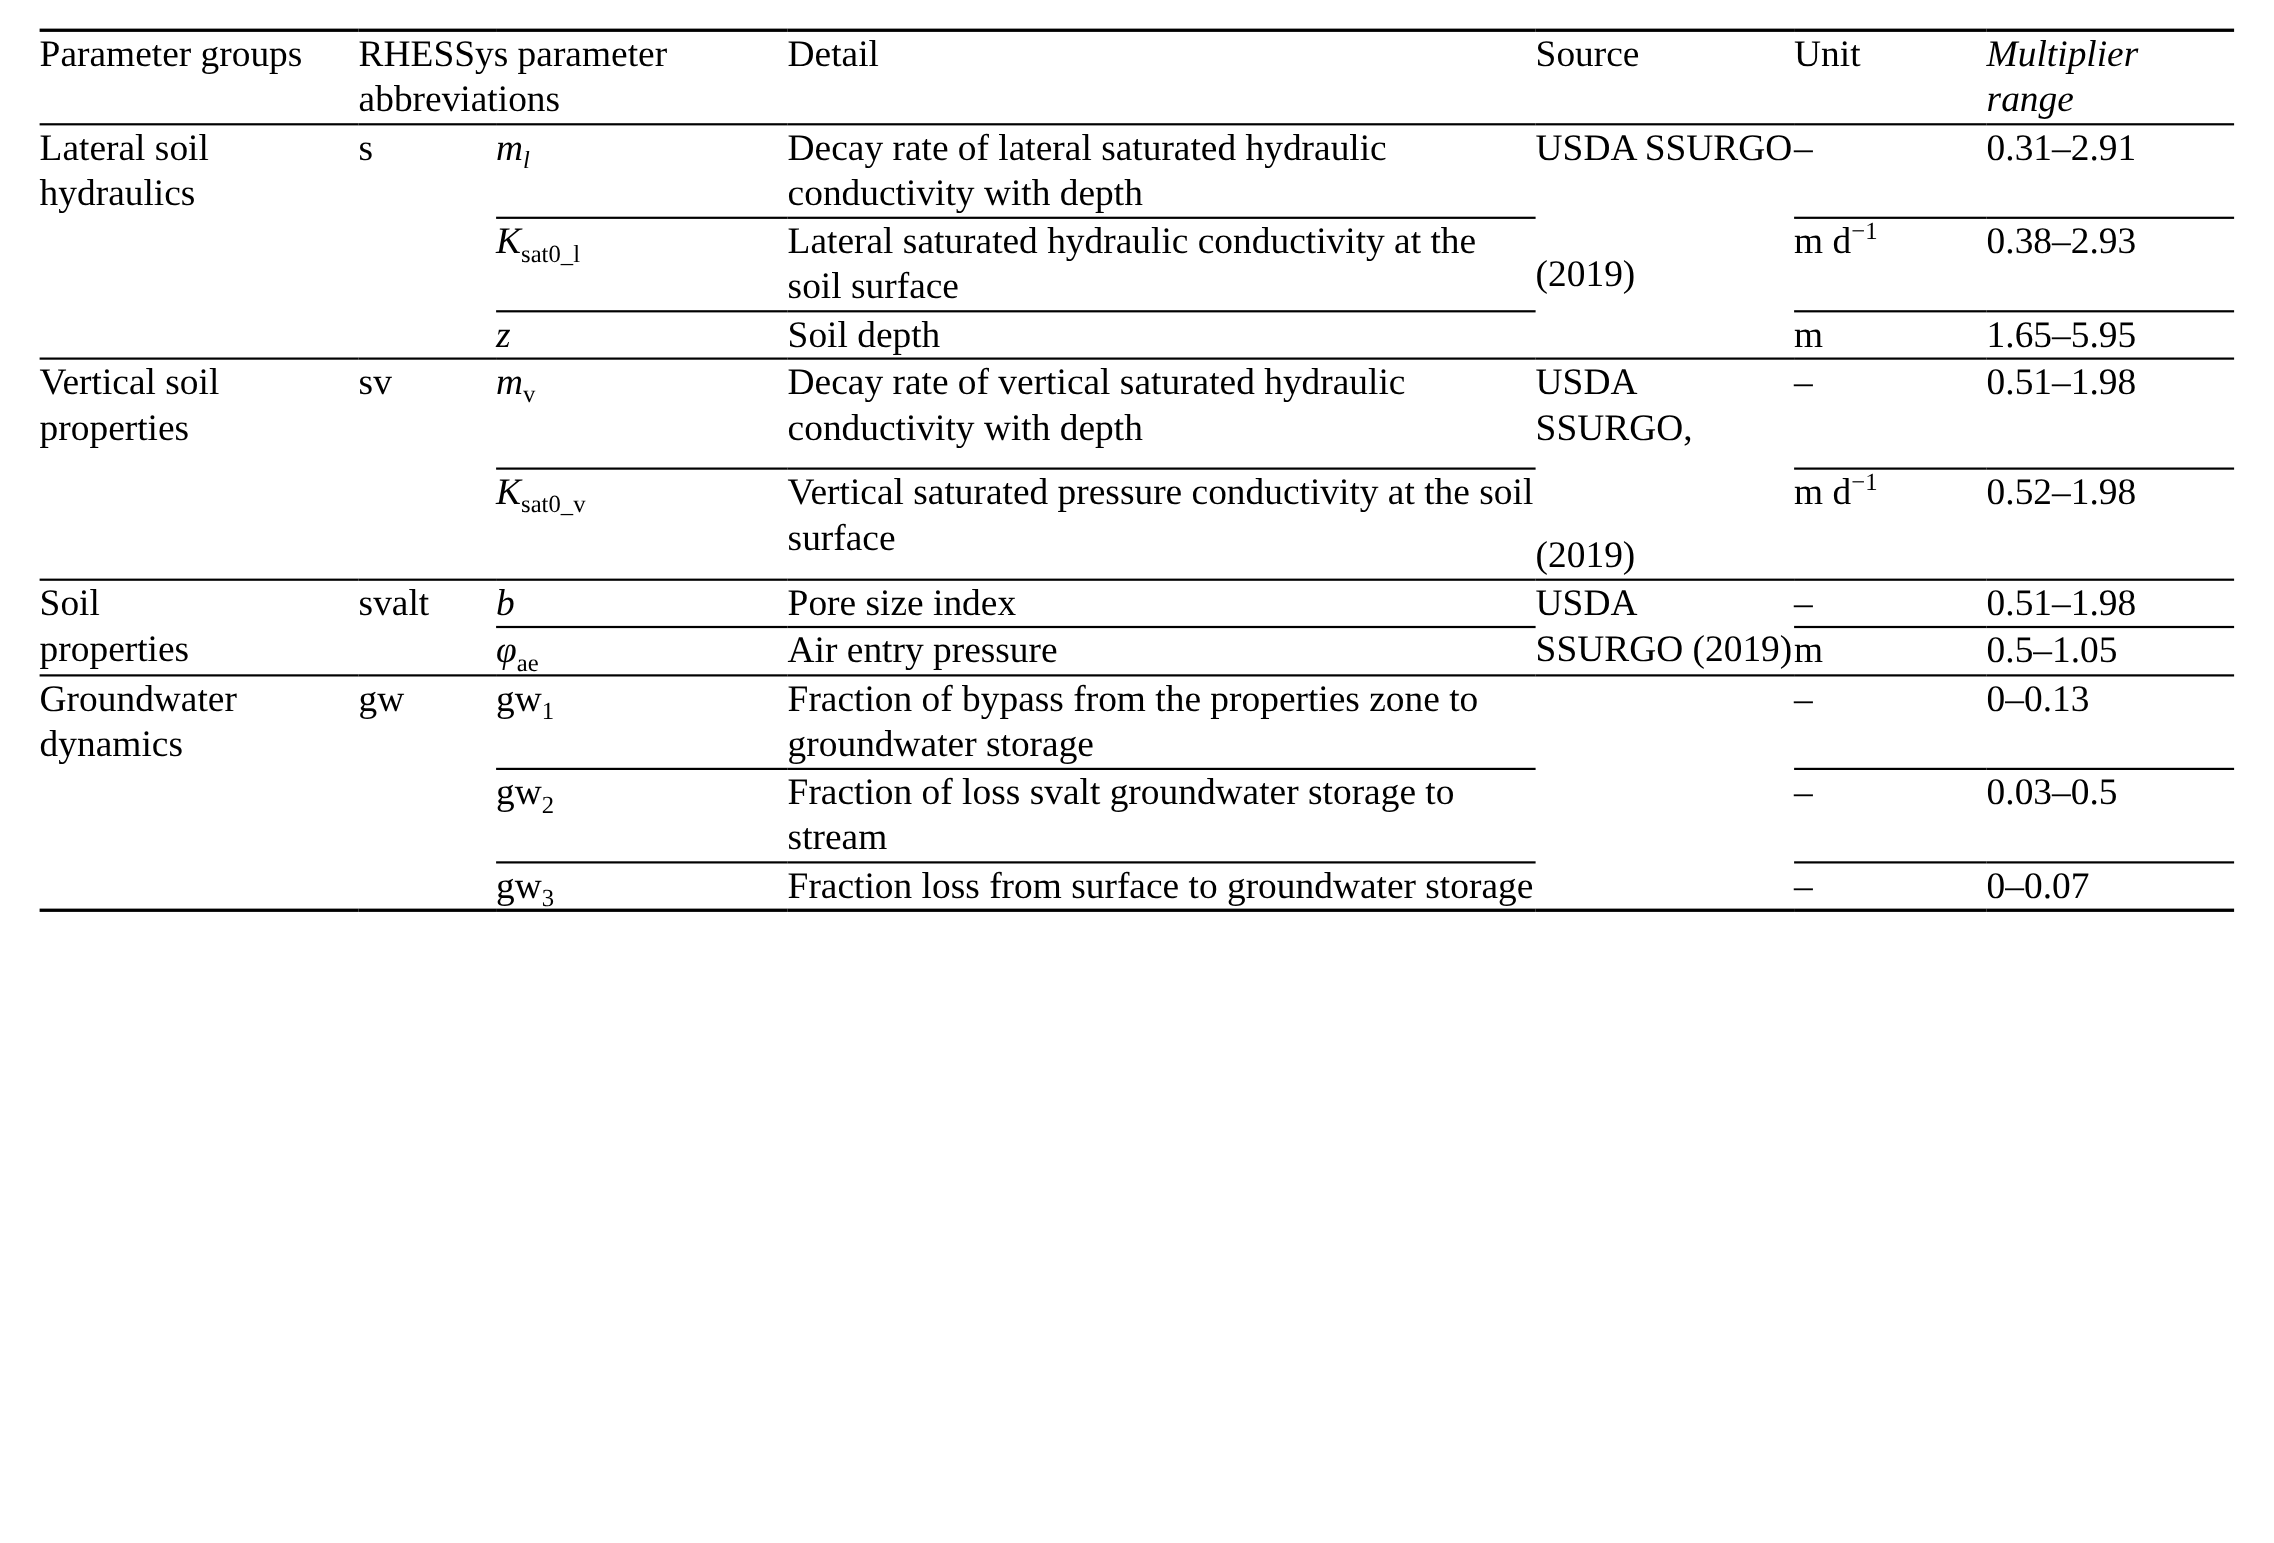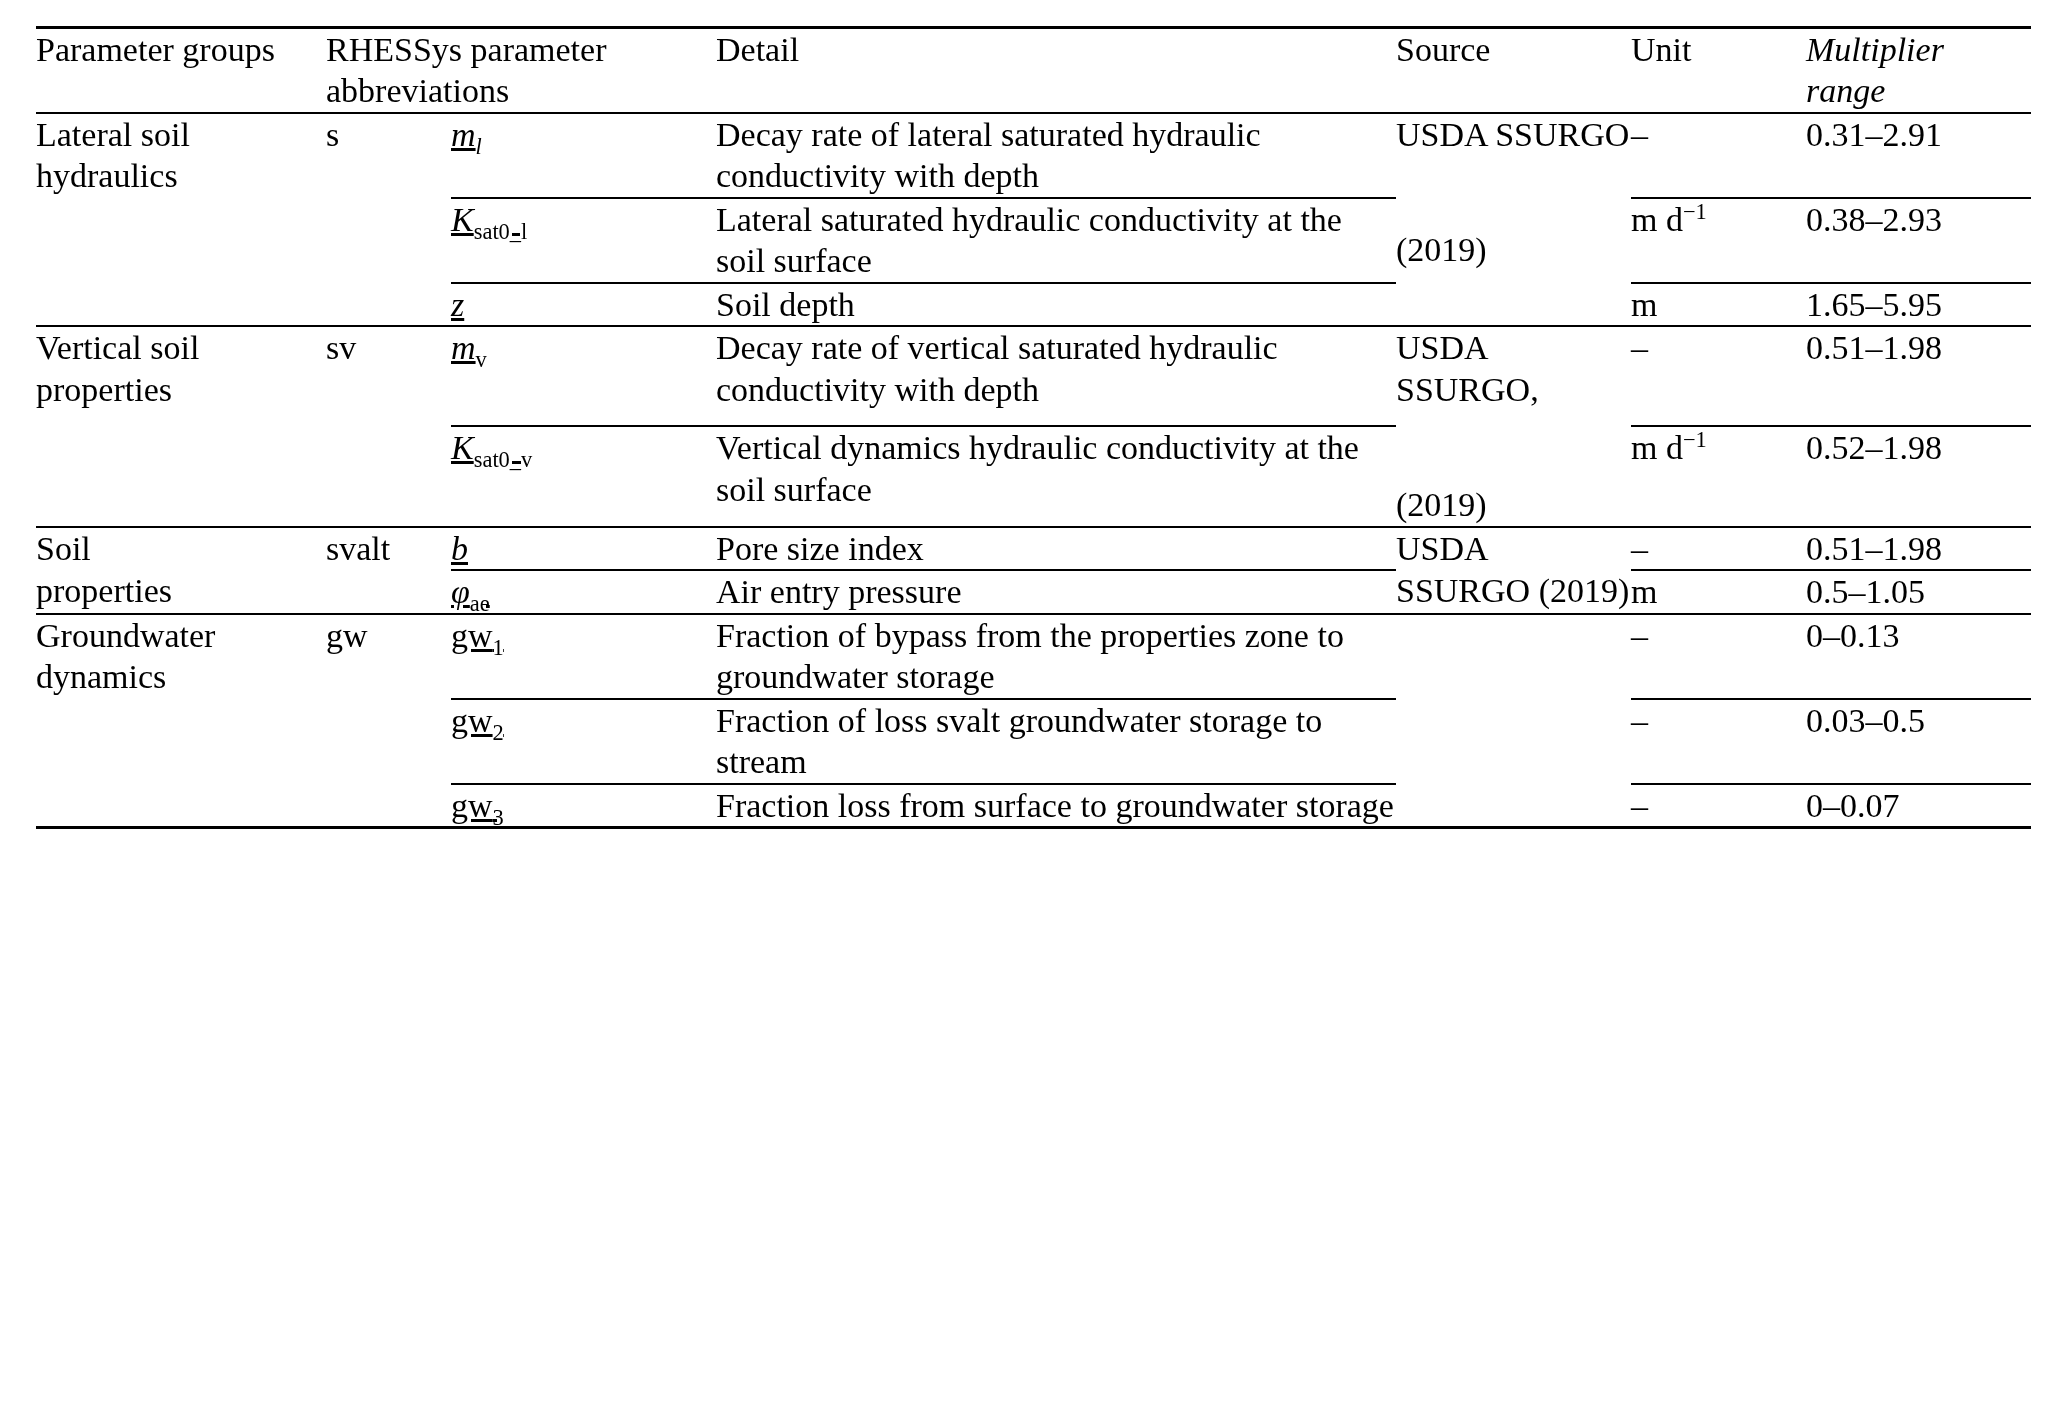--- a/index.html
+++ b/index.html
@@ -54,21 +54,21 @@
   }
   tbody td {
     padding-top: 13px;
     padding-bottom: 13px;
   }
   td.pad-r { padding-right: 24px; }
   td.num { text-align: right; padding-right: 4px; }
   th.num, .hdr-num { text-align: right; padding-right: 4px; font-style: italic; }
   .hdr-unit { text-align: left; margin-top: 33px; }
 
-  .sym { font-style: italic; text-decoration: underline; }
+  .sym { font-style: italic; }
   .sym .rm { font-style: normal; }
   sub { font-size: 0.66em; line-height: 0; }
   sup { font-size: 0.66em; line-height: 0; }
   .nobr { white-space: nowrap; }
   .spacer-cell { padding: 0 !important; }
   .u-dash { font-size: 34px; }
 </style>
 </head>
 <body>
 
@@ -129,21 +129,21 @@
       <td class="pad-r">Decay rate of vertical saturated hydraulic conductivity with depth</td>
       <td class="pad-r" rowspan="2">
         <div>USDA SSURGO,</div>
         <div style="margin-top:74px">(2019)</div>
       </td>
       <td class="pad-r u-dash">–</td>
       <td class="num">0.51–1.98</td>
     </tr>
     <tr>
       <td class="pad-r sym seg-top">K<sub class="rm">sat0_v</sub></td>
-      <td class="pad-r seg-top">Vertical dynamics hydraulic conductivity at the soil surface</td>
+      <td class="pad-r seg-top">Vertical saturated pressure conductivity at the soil surface</td>
       <td class="pad-r seg-top nobr">m d<sup>−1</sup></td>
       <td class="num seg-top">0.52–1.98</td>
     </tr>
   </tbody>
 
   <tbody>
     <tr class="grp-top">
       <td class="pad-r">Soil</td>
       <td class="pad-r">svalt</td>
       <td class="pad-r sym">b</td>

